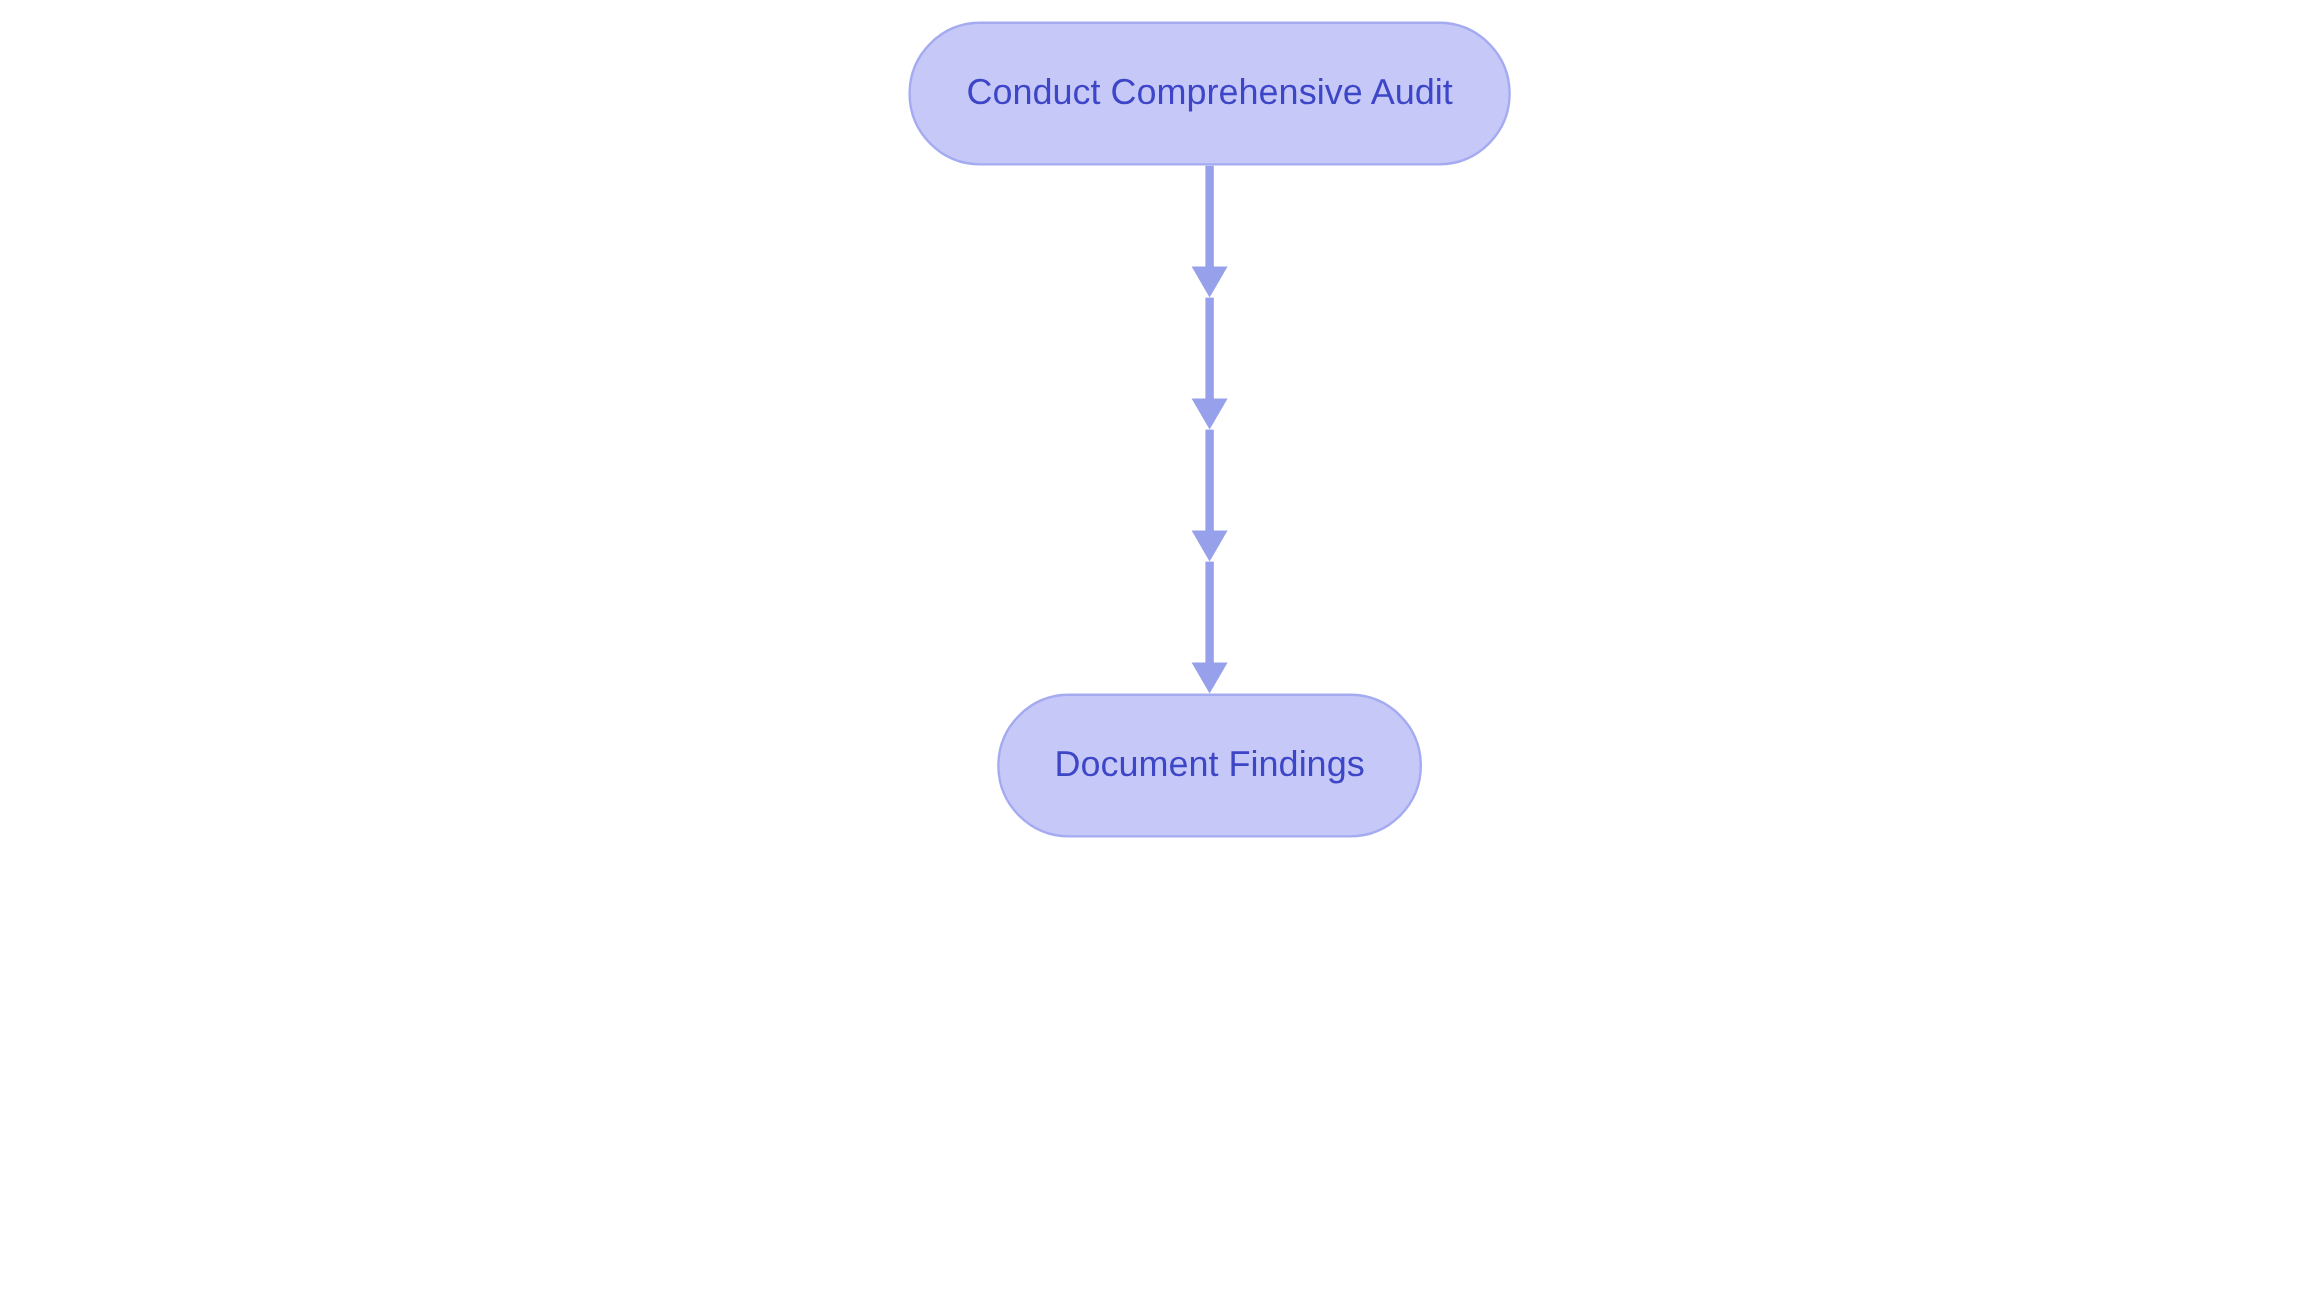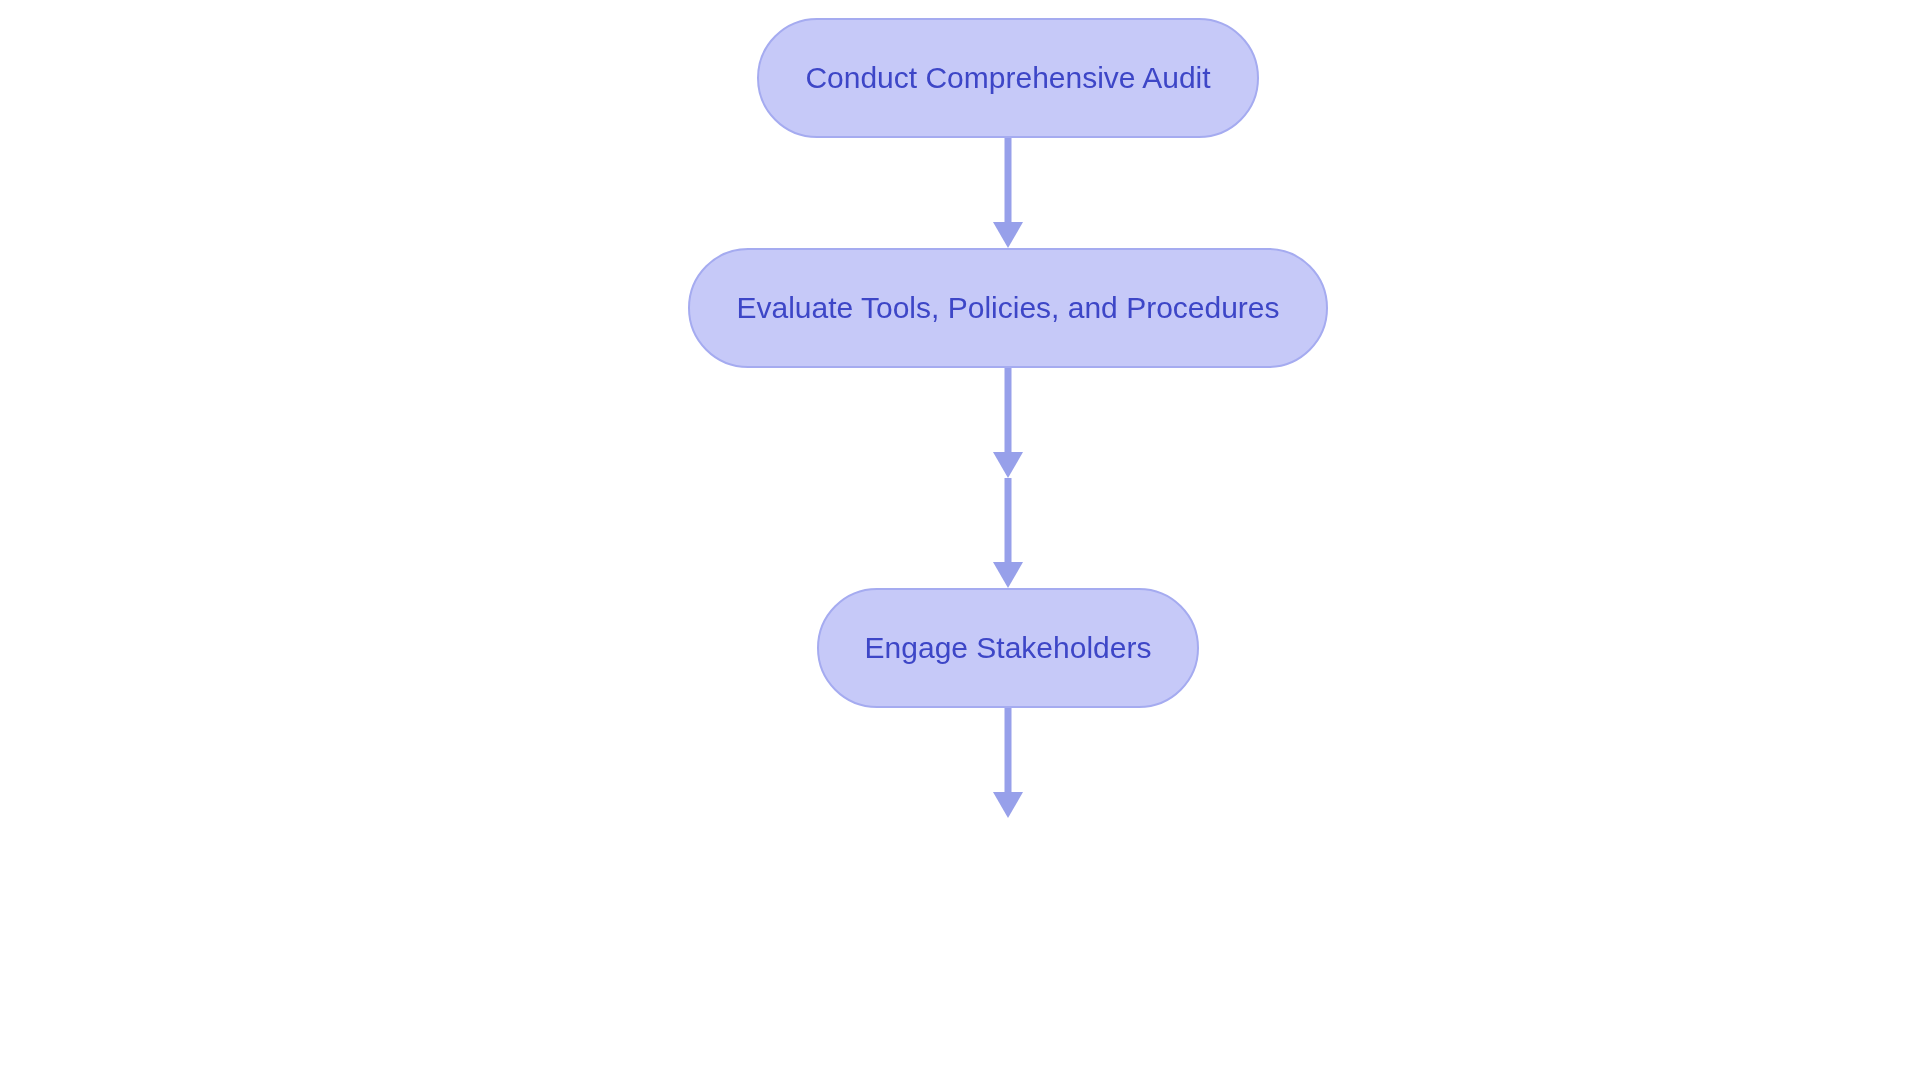--- a/index.html
+++ b/index.html
@@ -80,39 +80,36 @@
 
     <div class="node">
       <span class="node-label">Conduct Comprehensive Audit</span>
     </div>
 
     <div class="arrow">
       <div class="arrow-line"></div>
       <div class="arrow-head"></div>
     </div>
 
-    <div class="node">
-      <span class="node-label">Evaluate Tools, Policies, and Procedures</span>
+
+    <div class="arrow">
+      <div class="arrow-line"></div>
+      <div class="arrow-head"></div>
     </div>
+
 
     <div class="arrow">
       <div class="arrow-line"></div>
       <div class="arrow-head"></div>
     </div>
 
 
     <div class="arrow">
       <div class="arrow-line"></div>
       <div class="arrow-head"></div>
     </div>
 
     <div class="node">
-      <span class="node-label">Engage Stakeholders</span>
+      <span class="node-label">Document Findings</span>
     </div>
-
-    <div class="arrow">
-      <div class="arrow-line"></div>
-      <div class="arrow-head"></div>
-    </div>
-
 
   </div>
 </div>
 
 </body></html>

